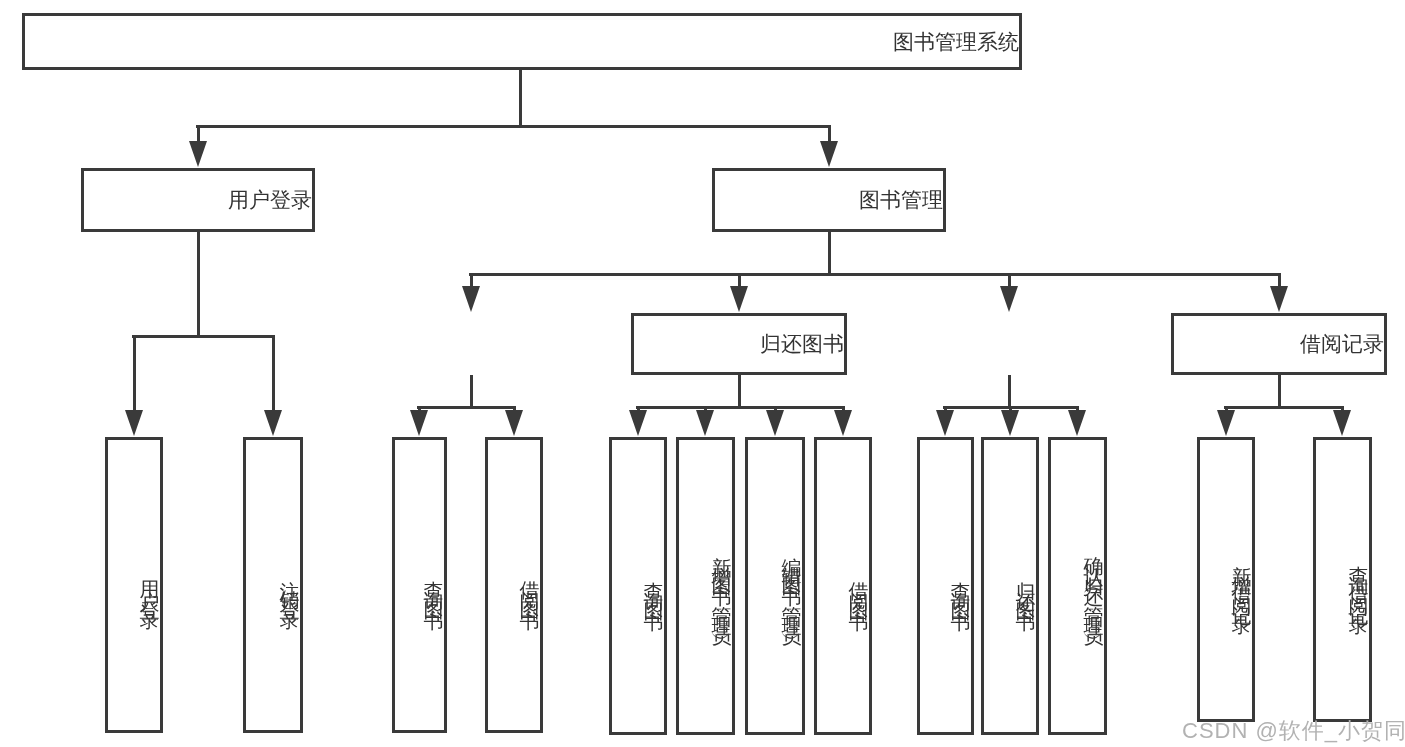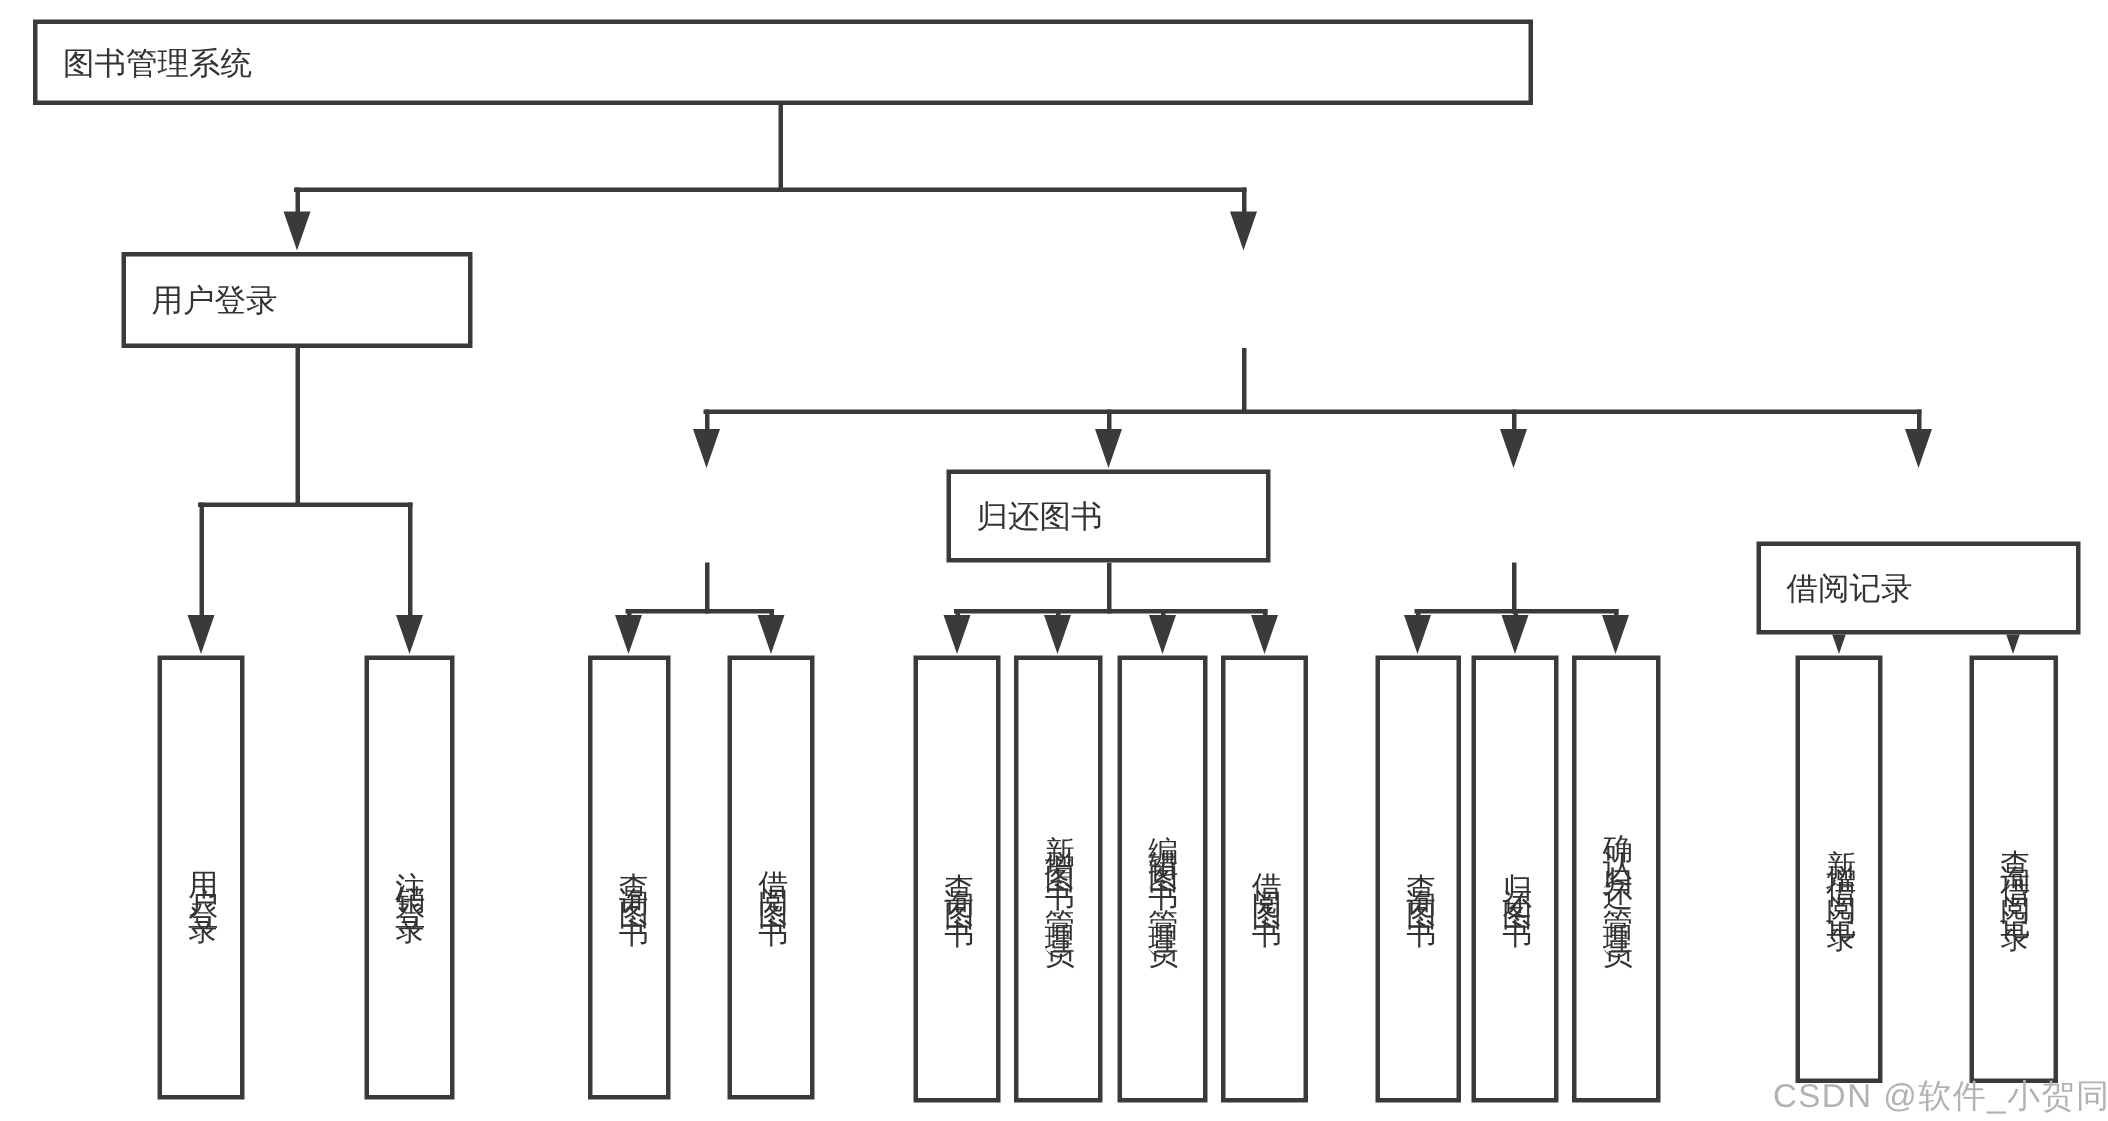--- a/index.html
+++ b/index.html
@@ -14,21 +14,21 @@
     background:#ffffff;
     overflow:hidden;
   }
   .box{
     position:absolute;
     box-sizing:border-box;
     border:3px solid var(--line);
     background:#ffffff;
     display:flex;
     align-items:center;
-    justify-content:flex-start;
+    justify-content:flex-end;
     color:var(--text);
     z-index:2;
     padding-left:17px;
   }
   .box.h{font-size:21px;}
   .box.v span{
     writing-mode:vertical-rl;
     text-orientation:mixed;
     font-size:20px;
     letter-spacing:10px;
@@ -118,25 +118,28 @@
   <div class="ar" style="left:1217px;top:410px;"></div>
   <div class="ar" style="left:1333px;top:410px;"></div>
 
   <div class="box h" style="left:22px;top:13px;width:1000px;height:57px;">
     <span>图书管理系统</span>
   </div>
 
   <div class="box h" style="left:81px;top:168px;width:234px;height:64px;">
     <span>用户登录</span>
   </div>
+  <div class="box h" style="left:712px;top:168px;width:234px;height:64px;">
+    <span>图书管理</span>
+  </div>
 
   <div class="box h" style="left:631px;top:313px;width:216px;height:62px;">
     <span>归还图书</span>
   </div>
-  <div class="box h" style="left:1171px;top:313px;width:216px;height:62px;margin-top:48px;">
+  <div class="box h" style="left:1171px;top:313px;width:216px;height:62px;">
     <span>借阅记录</span>
   </div>
 
   <div class="box v" style="left:105px;top:437px;width:58px;height:296px;">
     <span>用户登录</span>
   </div>
   <div class="box v" style="left:243px;top:437px;width:60px;height:296px;">
     <span>注销登录</span>
   </div>
 

